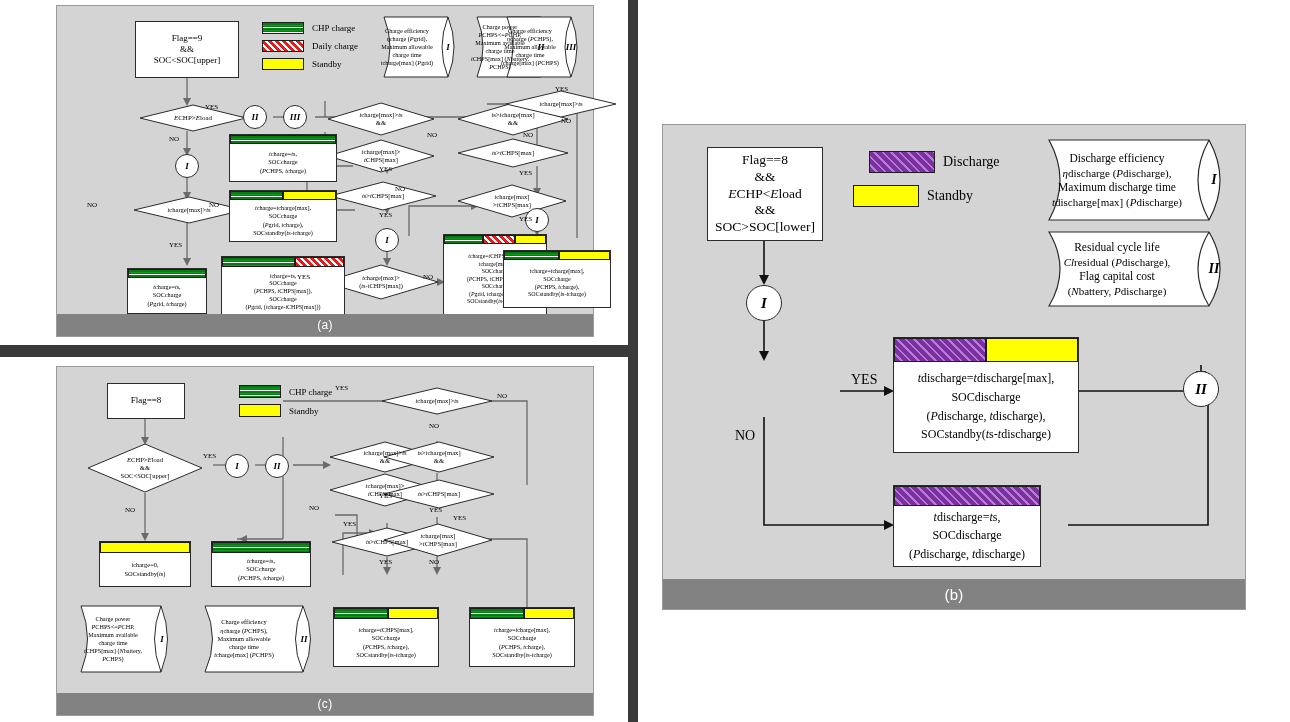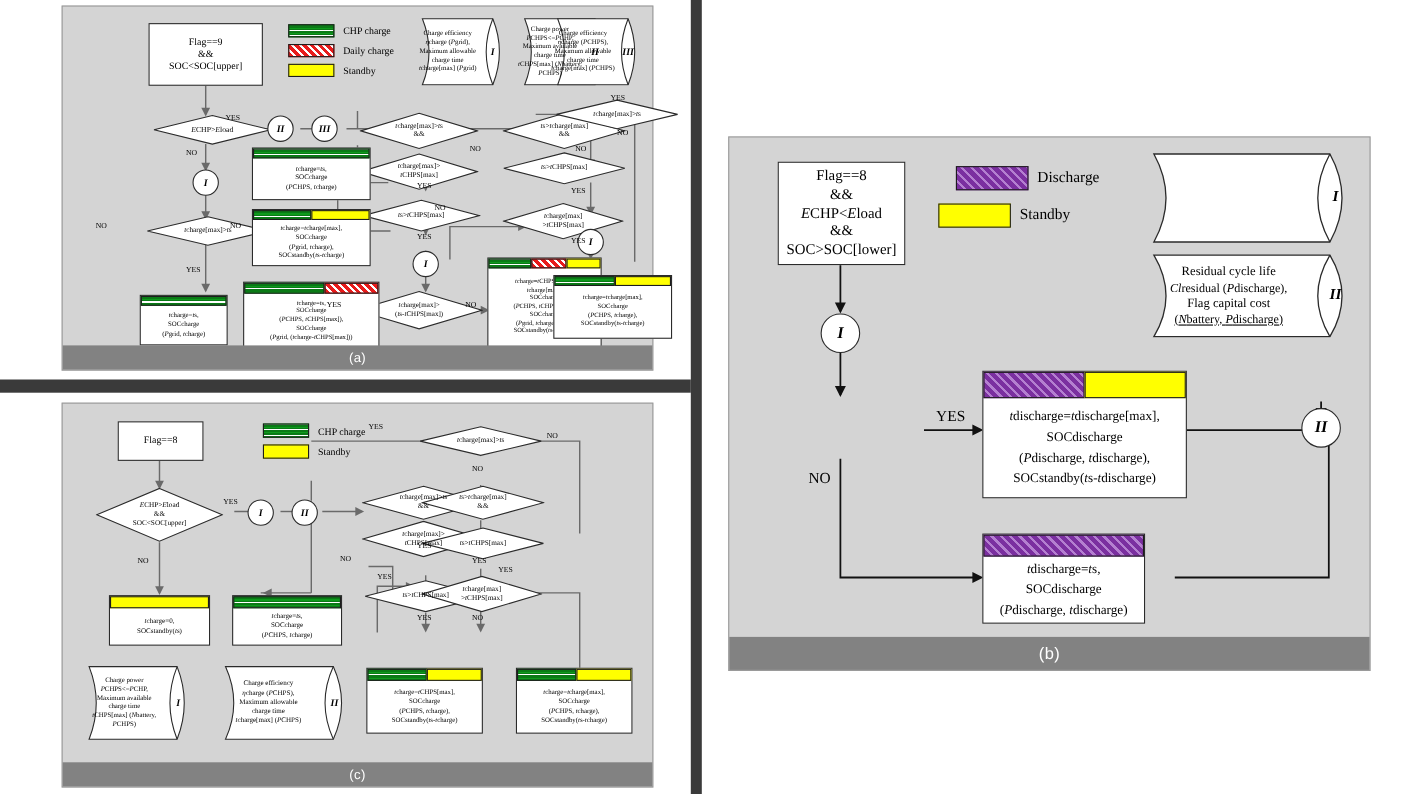--- a/index.html
+++ b/index.html
@@ -430,33 +430,39 @@
         <span class="lg-sw seg yellow" style="width:66px;height:22px;"></span>
         <span class="lg-label">Standby</span>
       </div>
     </div>
 
     <div class="cyl" style="left:370px;top:14px;width:200px;height:82px;">
       <svg width="200" height="82">
           <path d="M16,1 L176,1 Q198,41 176,81 L16,81 Q38,41 16,1 Z" fill="#fff" stroke="#2b2b2b" stroke-width="1.2"></path>
       <path d="M176,1 Q154,41 176,81" fill="none" stroke="#2b2b2b" stroke-width="1.2"></path>
         </svg>
+      <div class="ctxt" style="width:160px;font-size:11.5px;">
+        <span>Discharge efficiency</span>
+        <span style="font-size:11px;"><span class="it">η</span>discharge (<span class="it">P</span>discharge),</span>
+        <span>Maximum discharge time</span>
+        <span style="font-size:11px;"><span class="it">t</span>discharge[max] (<span class="it">P</span>discharge)</span>
+      </div>
       <div class="cidx" style="left:170px;width:22px;font-size:14px;">I</div>
     </div>
 
     <div class="cyl" style="left:370px;top:106px;width:200px;height:76px;">
       <svg width="200" height="76">
           <path d="M16,1 L176,1 Q198,38 176,75 L16,75 Q38,38 16,1 Z" fill="#fff" stroke="#2b2b2b" stroke-width="1.2"></path>
       <path d="M176,1 Q154,38 176,75" fill="none" stroke="#2b2b2b" stroke-width="1.2"></path>
         </svg>
       <div class="ctxt" style="width:160px;font-size:11.5px;">
         <span>Residual cycle life</span>
         <span style="font-size:11px;"><span class="it">Cl</span>residual (<span class="it">P</span>discharge),</span>
         <span>Flag capital cost</span>
-        <span style="font-size:11px;text-decoration:underline;">(<span class="it">N</span>battery, <span class="it">P</span>discharge)</span>
+        <span style="font-size:11px;">(<span class="it">N</span>battery, <span class="it">P</span>discharge)</span>
       </div>
       <div class="cidx" style="left:170px;width:22px;font-size:14px;">II</div>
     </div>
 
     <div class="node circ" style="left:83px;top:160px;width:36px;height:36px;font-size:15px;">I</div>
 
     <div class="node circ" style="left:520px;top:246px;width:36px;height:36px;font-size:15px;">II</div>
 
 
     <div class="node proc" style="left:230px;top:212px;width:186px;height:116px;">

